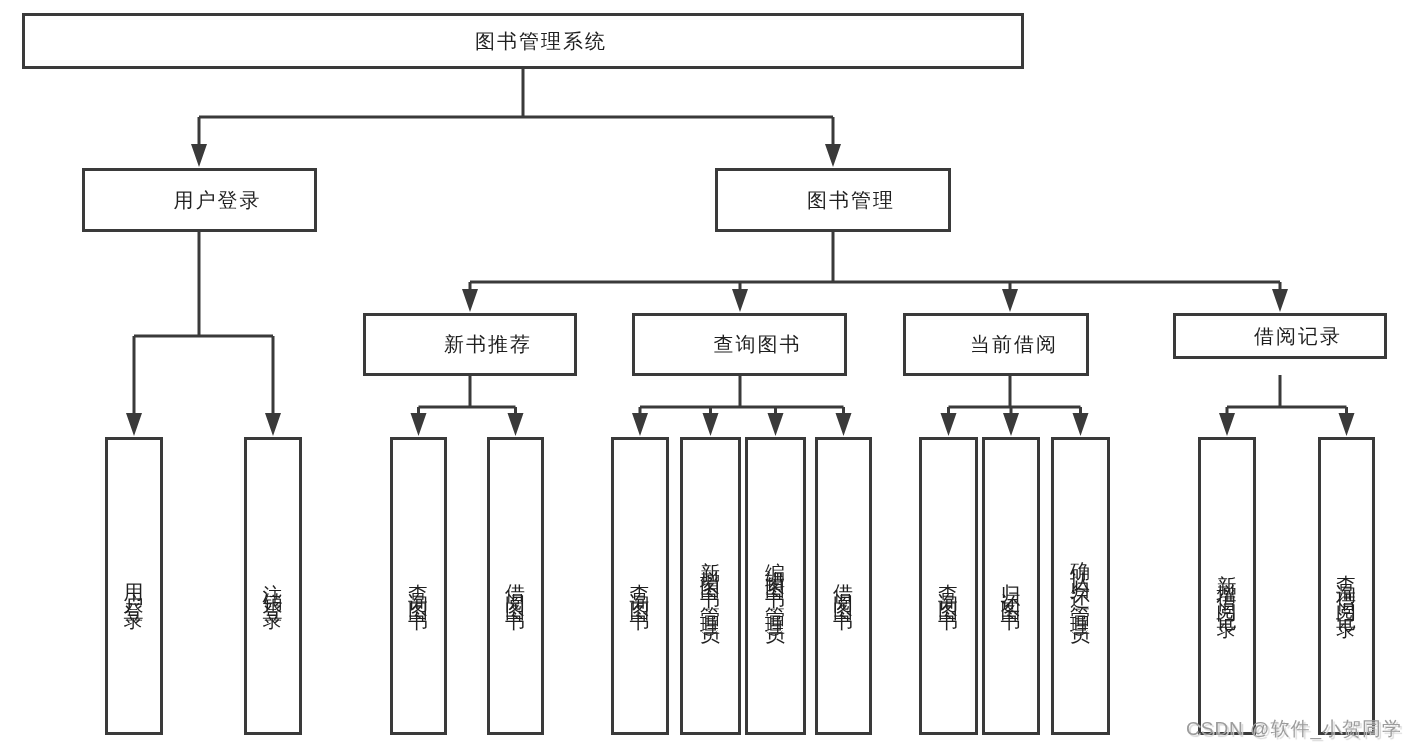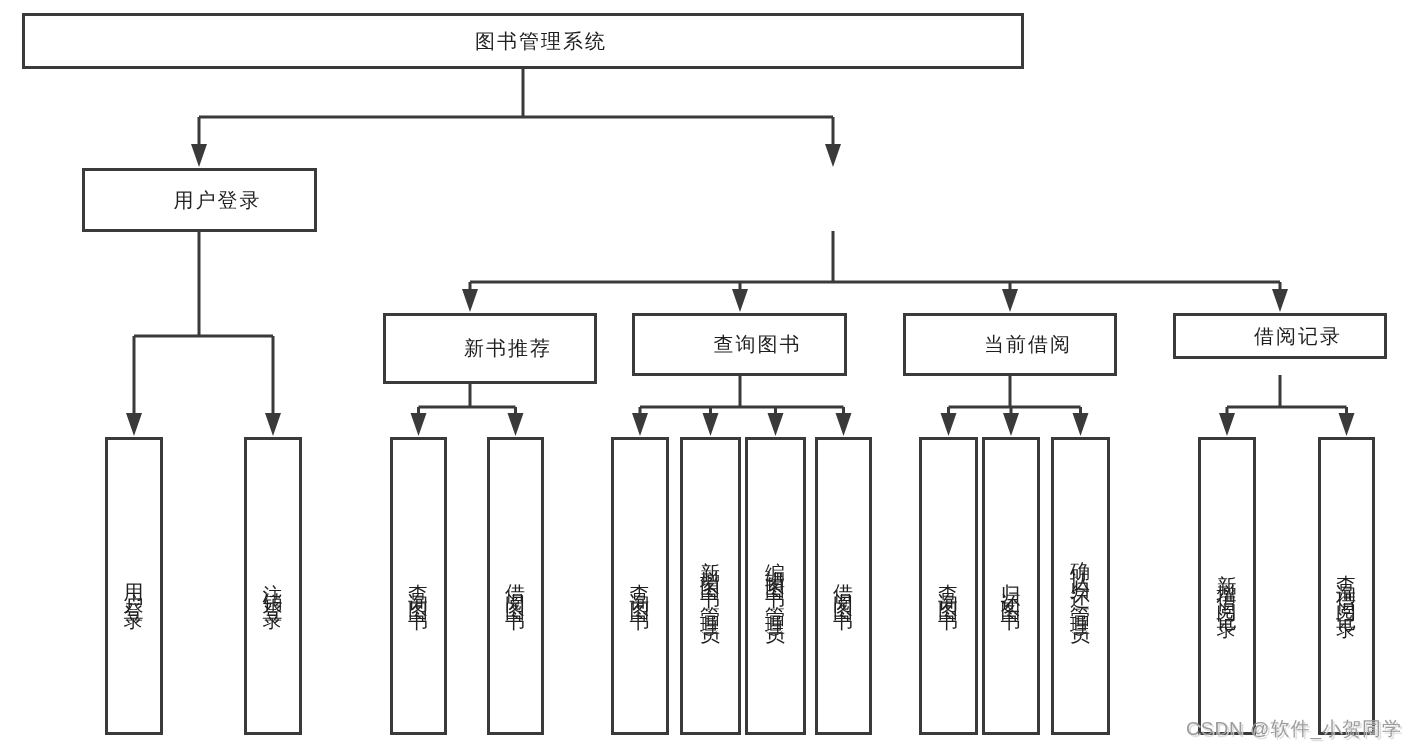--- a/index.html
+++ b/index.html
@@ -92,28 +92,31 @@
              M1219,413 L1235,413 L1227,436 Z M1338.5,413 L1354.5,413 L1346.5,436 Z" fill="#3a3a3a" stroke="none"></path>
   </svg>
 
   <div class="node" style="left:22px; top:13px; width:1002px; height:56px;">
     <span>图书管理系统</span>
   </div>
 
   <div class="node" style="left:82px; top:168px; width:235px; height:64px;">
     <span>用户登录</span>
   </div>
+  <div class="node" style="left:715px; top:168px; width:236px; height:64px;">
+    <span>图书管理</span>
+  </div>
 
-  <div class="node" style="left:363px; top:313px; width:214px; height:71px;margin-left:20px;">
+  <div class="node" style="left:363px; top:313px; width:214px; height:63px;">
     <span>新书推荐</span>
   </div>
   <div class="node" style="left:632px; top:313px; width:215px; height:63px;">
     <span>查询图书</span>
   </div>
-  <div class="node" style="left:903px; top:313px; width:214px; height:63px;">
+  <div class="node" style="left:903px; top:313px; width:186px; height:63px;">
     <span>当前借阅</span>
   </div>
   <div class="node" style="left:1173px; top:313px; width:214px; height:46px;">
     <span>借阅记录</span>
   </div>
 
   <div class="leaf" style="left:105px; top:437px; width:58px; height:298px;">
     <span class="vtext">用户登录</span>
   </div>
   <div class="leaf" style="left:244px; top:437px; width:58px; height:298px;">

